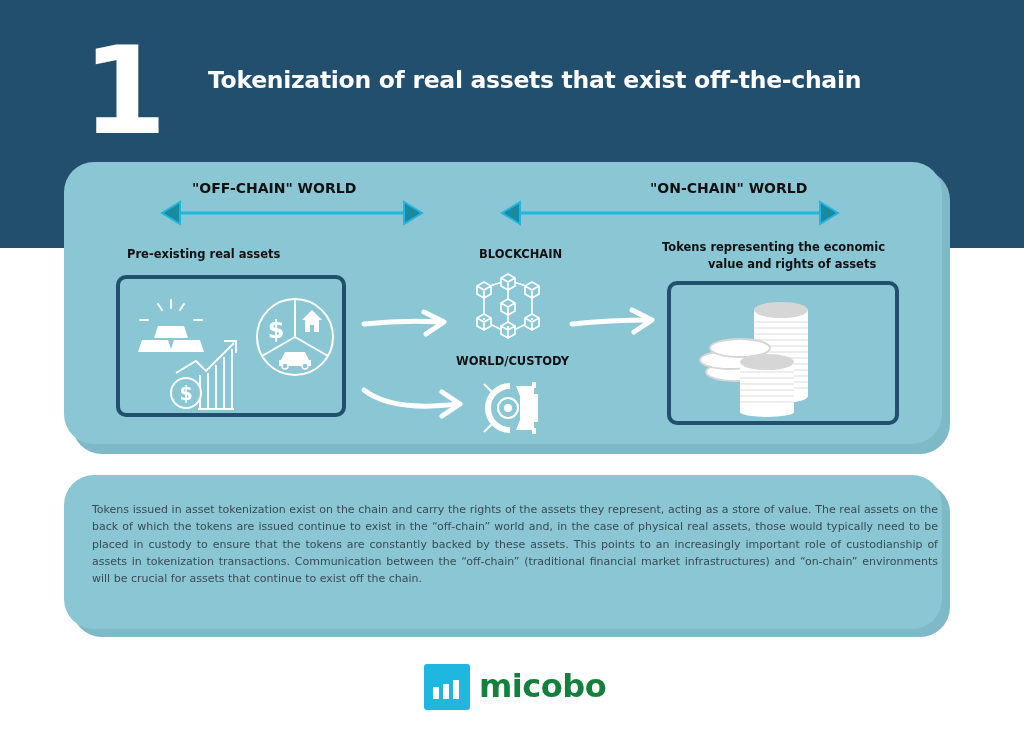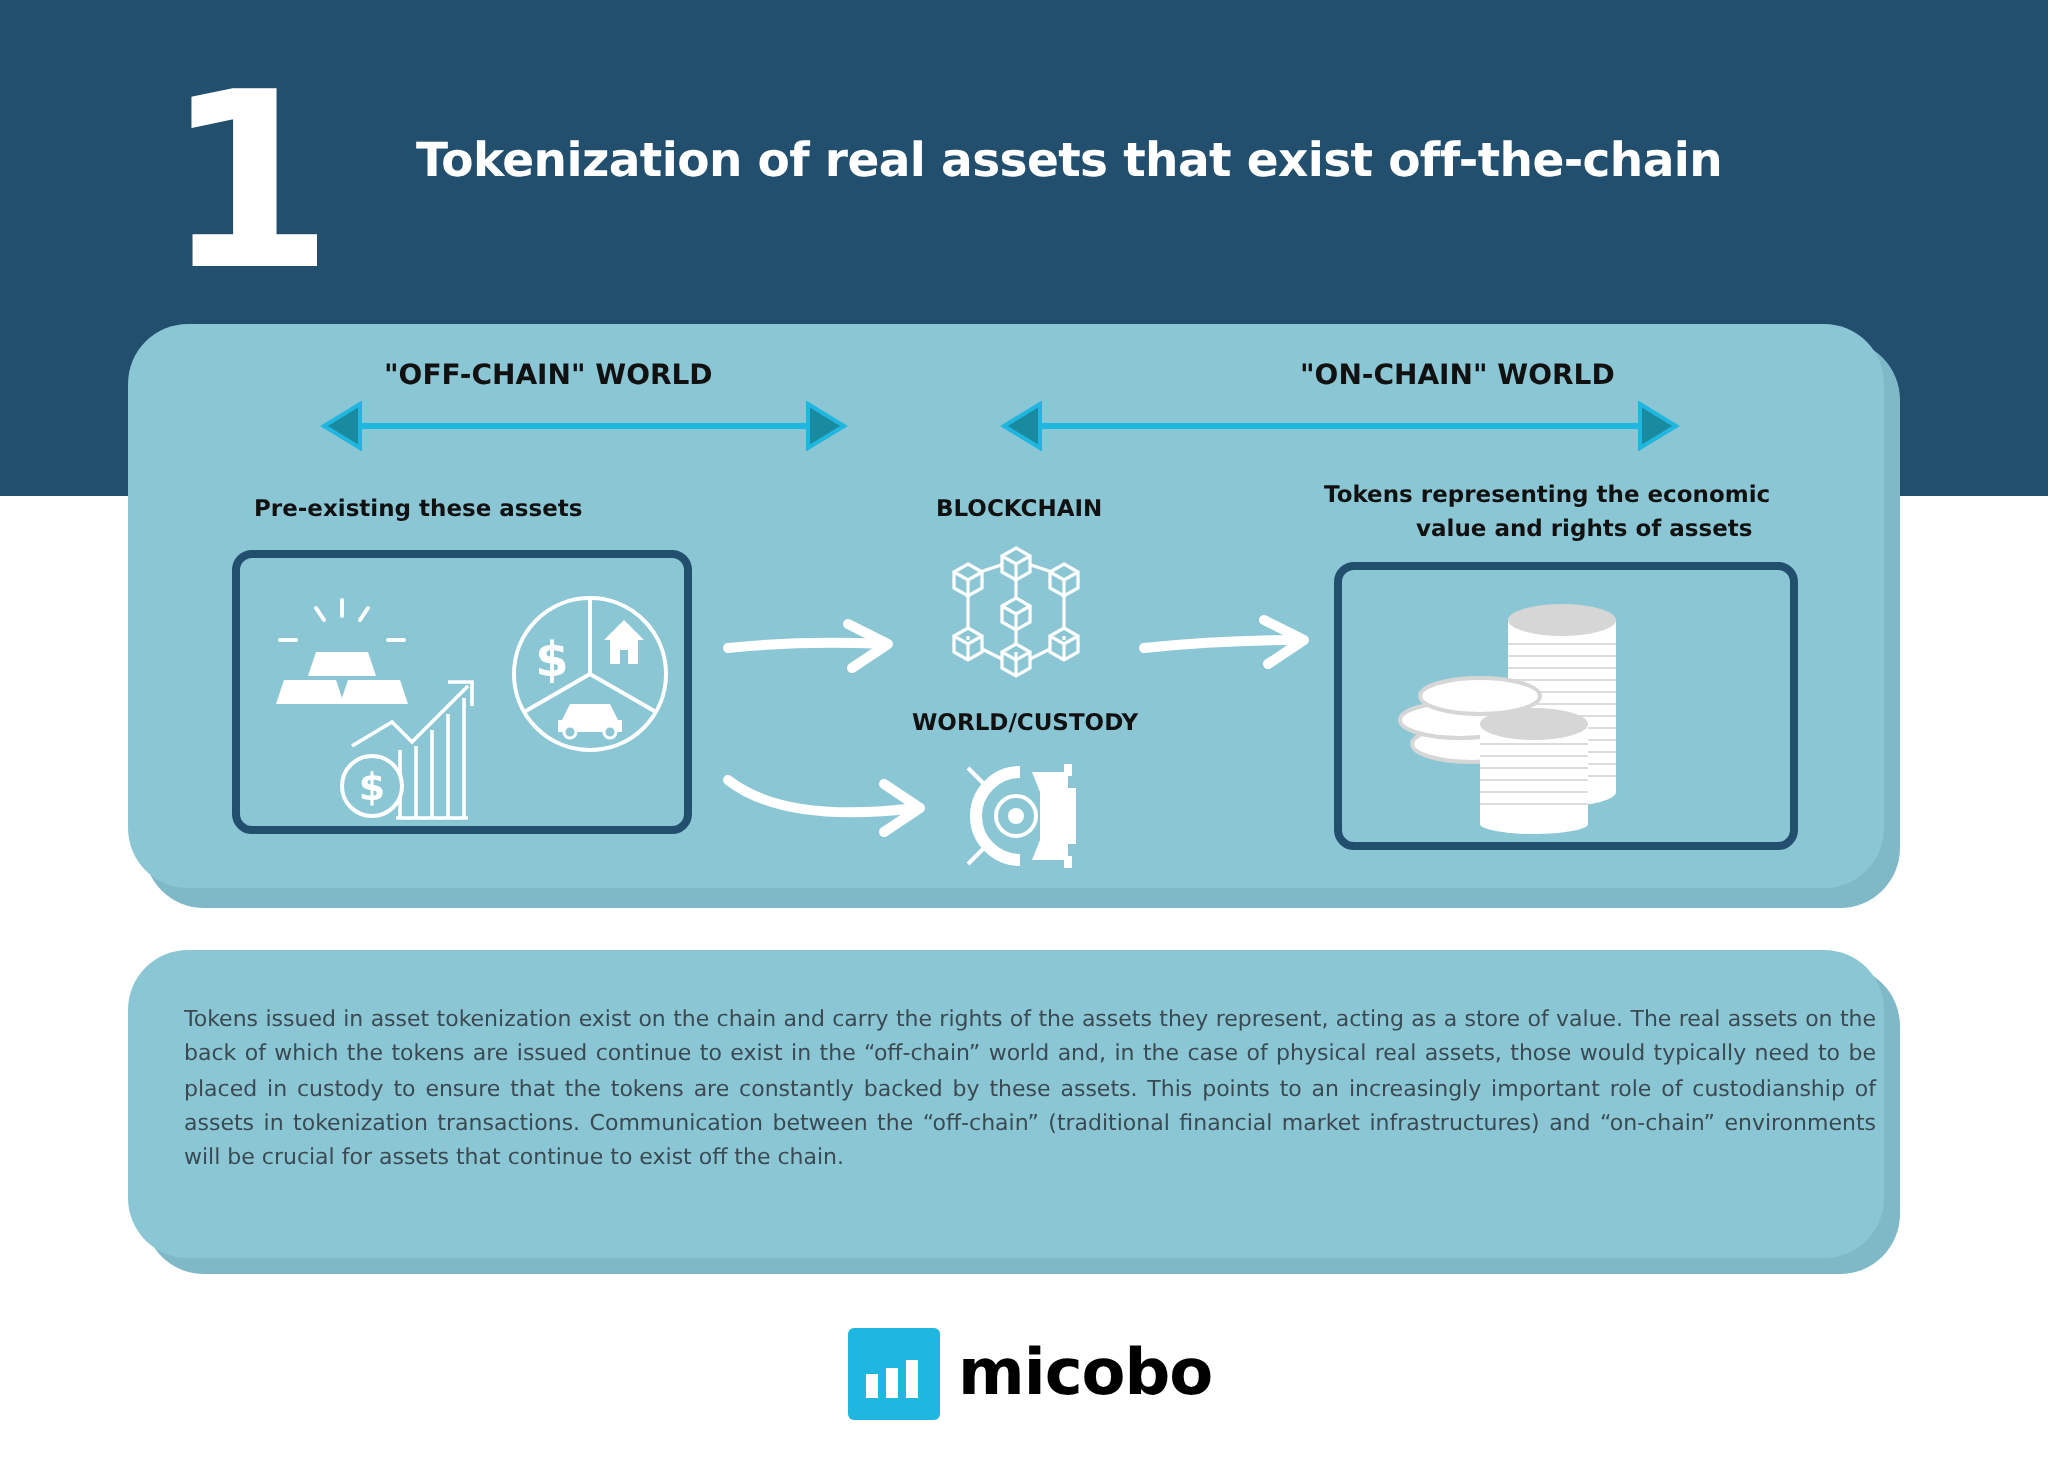--- a/index.html
+++ b/index.html
@@ -15,21 +15,21 @@
 
   .label { position: absolute; font-family: "DejaVu Sans", sans-serif; font-weight: bold; color: #111; white-space: nowrap; }
   .world-label { font-size: 14px; }
   .small-label { font-size: 11.5px; }
 
   .asset-box { position: absolute; border: 4px solid #234f6e; border-radius: 10px; }
 
   .body-text { position: absolute; left: 92px; top: 501px; width: 846px; font-family: "DejaVu Sans", sans-serif; font-size: 11px; line-height: 17.3px; color: #3b4a52; text-align: justify; }
 
   .logo-box { position: absolute; left: 424px; top: 664px; width: 46px; height: 46px; background: #1fb6e0; border-radius: 3px; }
-  .logo-text { position: absolute; left: 479px; top: 667px; font-family: "DejaVu Sans", sans-serif; font-weight: bold; font-size: 32px; color: #000000; letter-spacing: -0.5px; }
+  .logo-text { position: absolute; left: 479px; top: 667px; font-family: "DejaVu Sans", sans-serif; font-weight: bold; font-size: 32px; color: #15803d; letter-spacing: -0.5px; }
 
   svg { position: absolute; overflow: visible; }
 </style>
 </head>
 <body>
 
 <div class="header-band"></div>
 <div class="big-number">1</div>
 <div class="page-title">Tokenization of real assets that exist off-the-chain</div>
 
@@ -43,22 +43,22 @@
   <line x1="14" y1="13" x2="250" y2="13" stroke="#1fb6e0" stroke-width="3"></line>
   <polygon points="2,13 20,2 20,24" fill="#1a8aa0" stroke="#1fb6e0" stroke-width="2"></polygon>
   <polygon points="262,13 244,2 244,24" fill="#1a8aa0" stroke="#1fb6e0" stroke-width="2"></polygon>
 </svg>
 <svg style="left:500px; top:200px;" width="340" height="26" viewBox="0 0 340 26">
   <line x1="14" y1="13" x2="326" y2="13" stroke="#1fb6e0" stroke-width="3"></line>
   <polygon points="2,13 20,2 20,24" fill="#1a8aa0" stroke="#1fb6e0" stroke-width="2"></polygon>
   <polygon points="338,13 320,2 320,24" fill="#1a8aa0" stroke="#1fb6e0" stroke-width="2"></polygon>
 </svg>
 
-<div class="label small-label" style="left:127px; top:247px;">Pre-existing these assets</div>
-<div class="label small-label" style="left:468px; top:247px;text-align:center;">BLOCKCHAIN</div>
+<div class="label small-label" style="left:127px; top:247px;">Pre-existing real assets</div>
+<div class="label small-label" style="left:479px; top:247px;text-align:center;">BLOCKCHAIN</div>
 <div class="label small-label" style="left:662px; top:240px;">Tokens representing the economic</div>
 <div class="label small-label" style="left:708px; top:257px;">value and rights of assets</div>
 <div class="label small-label" style="left:456px; top:354px;">WORLD/CUSTODY</div>
 
 <div class="asset-box" style="left:116px; top:275px; width:230px; height:142px;"></div>
 
 <svg style="left:136px; top:298px;" width="70" height="55" viewBox="0 0 70 55">
   <g stroke="#fff" stroke-width="2" stroke-linecap="round" fill="none">
     <line x1="35" y1="2" x2="35" y2="10"></line>
     <line x1="22" y1="6" x2="26" y2="12"></line>

